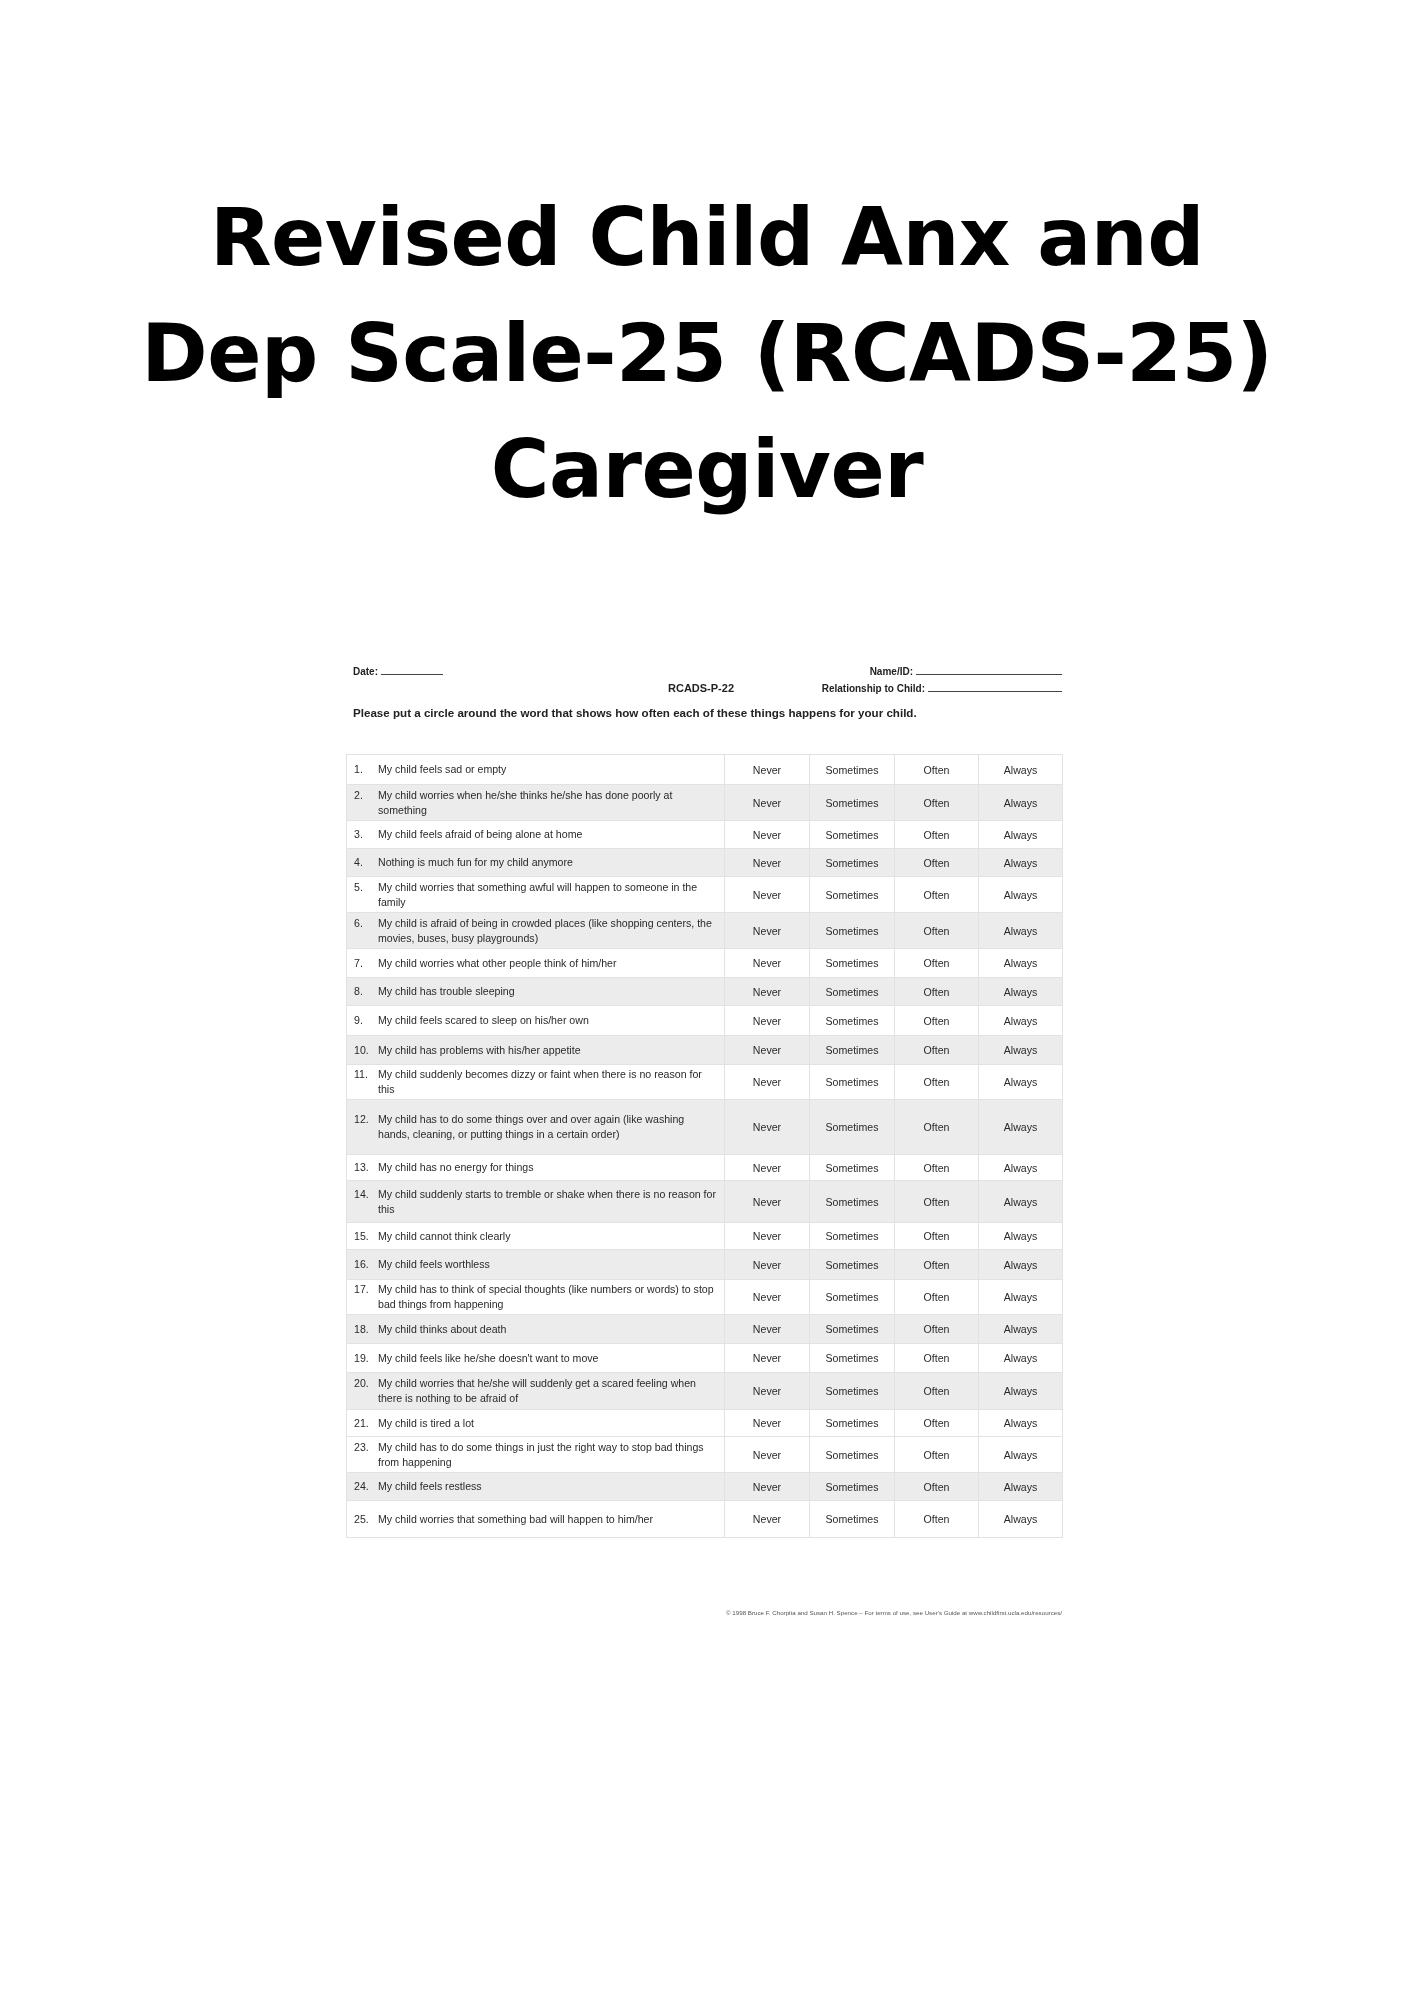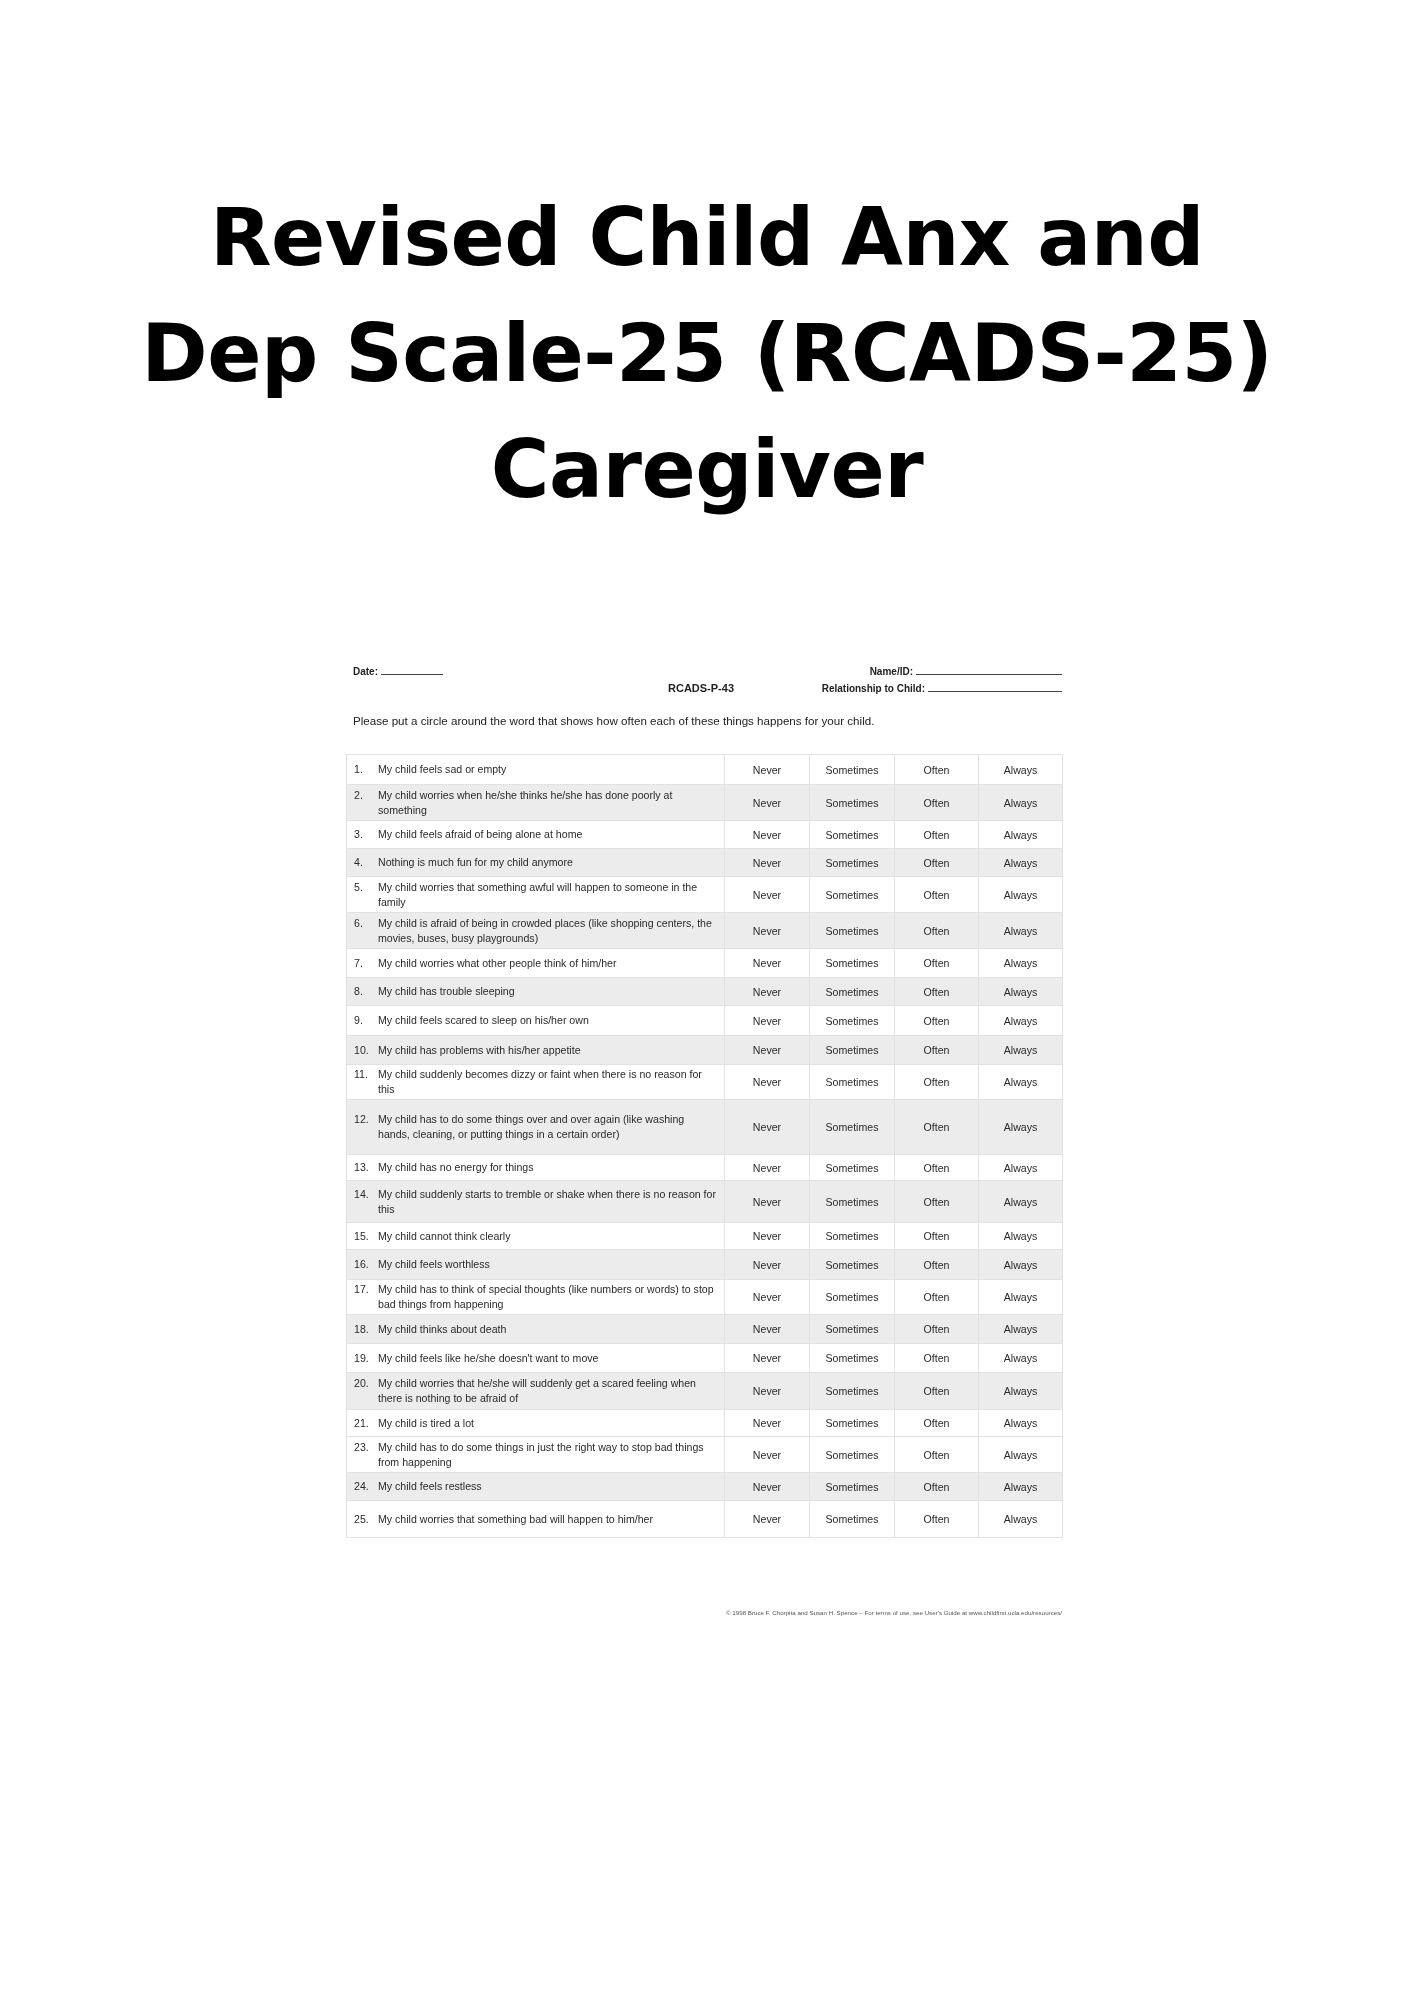--- a/index.html
+++ b/index.html
@@ -6,21 +6,21 @@
   body { width: 1414px; height: 2000px; position: relative; overflow: hidden; font-family: "Liberation Sans", sans-serif; color: #000; }
   .title {
     position: absolute; left: 0; top: 180px; width: 1414px;
     text-align: center; font-family: "DejaVu Sans", sans-serif; font-weight: bold;
     font-size: 80px; line-height: 116px; letter-spacing: -0.5px; color: #000;
   }
   .title div { white-space: nowrap; }
   .doc { position: absolute; left: 346px; top: 655px; width: 716px; color: #222; }
   .hdr { position: absolute; font-family: "Liberation Sans", sans-serif; font-weight: bold; font-size: 10px; white-space: nowrap; color: #222; }
   .blank { display: inline-block; border-bottom: 1px solid #444; height: 9px; vertical-align: baseline; margin-left: 3px; }
-  .instr { position: absolute; left: 7px; top: 59px; font-weight: normal; font-size: 11.6px; white-space: nowrap; color: #222; }
+  .instr { position: absolute; left: 7px; top: 51px; font-weight: bold; font-size: 11.6px; white-space: nowrap; color: #222; }
   table.items {
     position: absolute; left: 0; top: 99px; width: 716px;
     border-collapse: collapse; table-layout: fixed;
     font-family: "Liberation Sans", sans-serif; font-size: 10.6px; color: #2a2a2a;
   }
   table.items td { border: 1px solid #e2e2e2; padding: 0; vertical-align: middle; }
   table.items tr.shade td { background: #ececec; }
   td.q { padding: 2px 6px 2px 7px !important; line-height: 15px; }
   td.q .wrap { display: flex; }
   td.q .num { width: 24px; flex: 0 0 24px; }
@@ -37,21 +37,21 @@
   <div>Caregiver</div>
 </div>
 
 <div class="doc">
   <div class="hdr" style="left:7px; top:10px;">
     <span>Date:</span><span class="blank" style="width:62px;"></span>
   </div>
   <div class="hdr" style="left:379px; top:10px; width:337px; text-align:right;">
     <span>Name/ID:</span><span class="blank" style="width:146px;"></span>
   </div>
-  <div class="hdr" style="left:322px; top:27px; font-size:11px;">RCADS-P-43</div>
+  <div class="hdr" style="left:322px; top:27px; font-size:11px;">RCADS-P-22</div>
   <div class="hdr" style="left:379px; top:27px; width:337px; text-align:right;">
     <span>Relationship to Child:</span><span class="blank" style="width:134px;"></span>
   </div>
 
   <div class="instr">Please put a circle around the word that shows how often each of these things happens for your child.</div>
 
   <table class="items">
     <colgroup>
       <col style="width:378px">
         <col style="width:85px">

